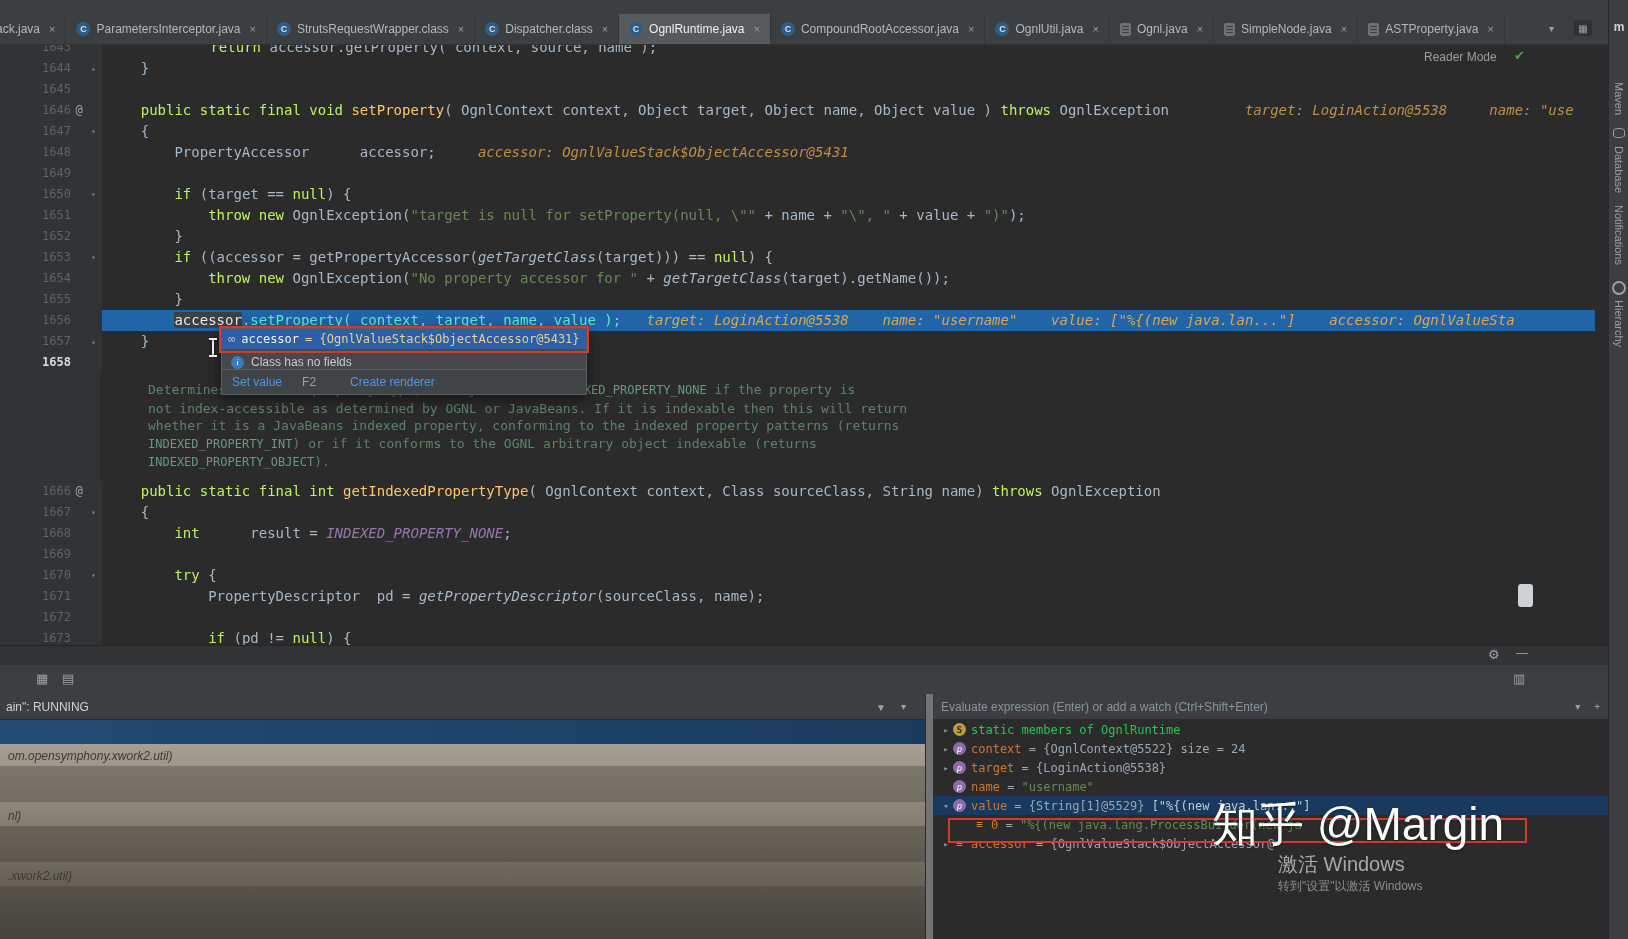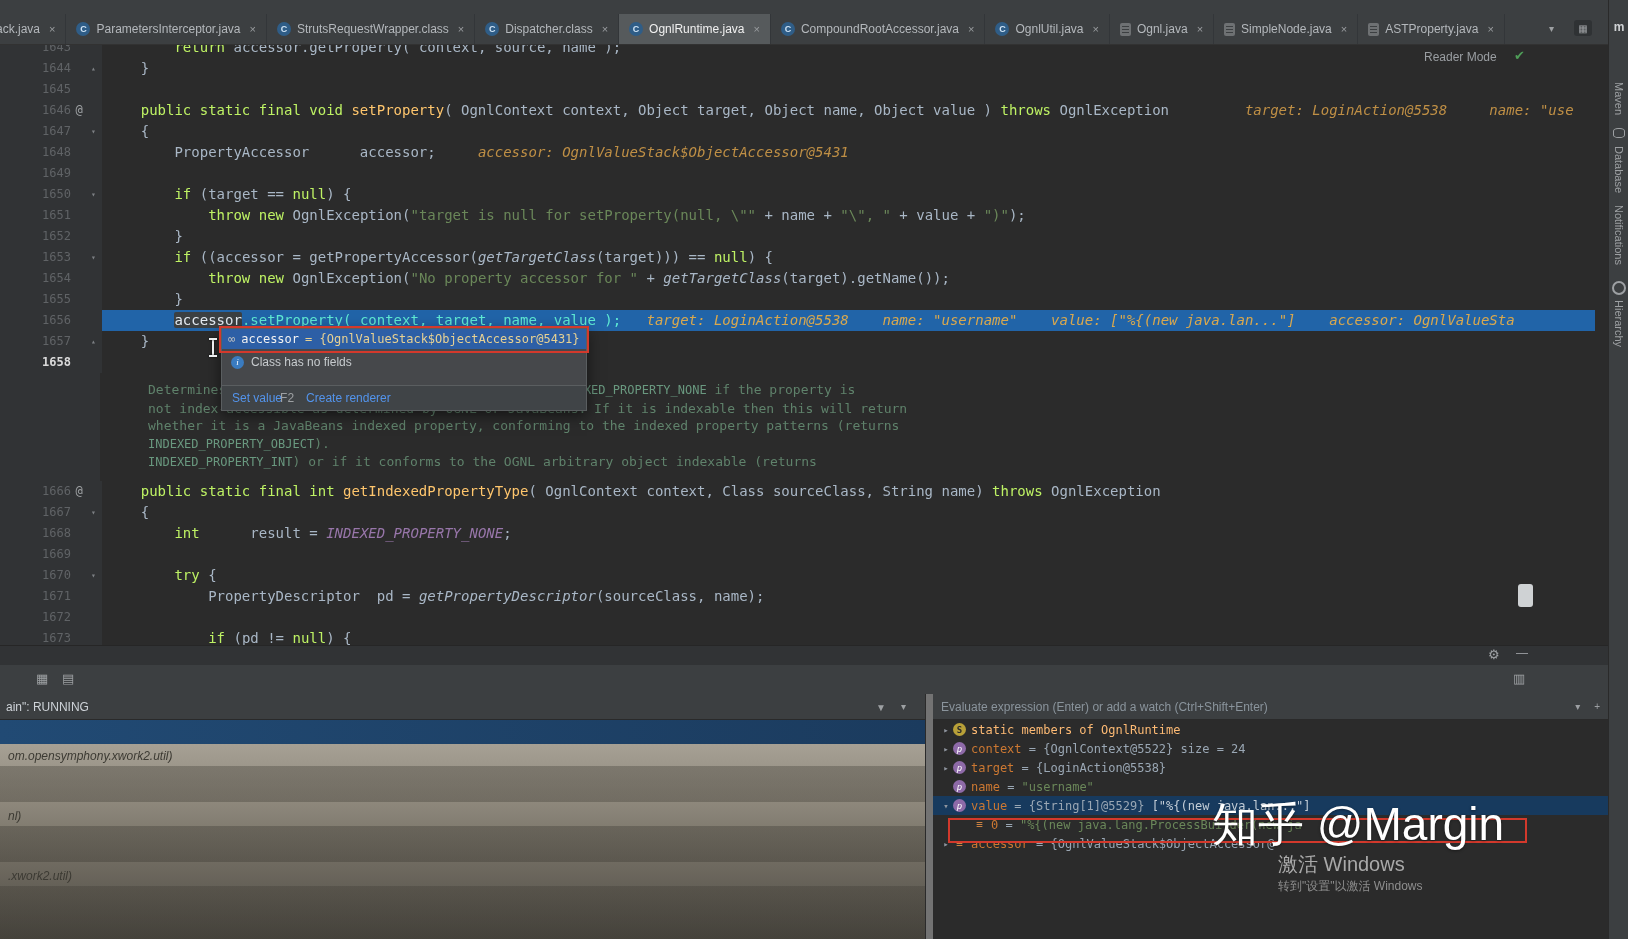--- a/index.html
+++ b/index.html
@@ -23,21 +23,21 @@
   .icx{font-size:10px;color:#9da0a3;}
   .sqbtn{width:18px;height:16px;background:#2f3234;border-radius:3px;color:#9da0a3;font-size:10px;
          display:flex;align-items:center;justify-content:center;}
 
   
   .reader{position:absolute;left:1424px;top:50px;color:#9a9ea2;font-size:12px;z-index:6;}
   .inspect-ok{position:absolute;left:1514px;top:48px;color:#4f9e58;font-size:13px;z-index:6;}
   .editor{position:absolute;left:0;top:45px;width:1595px;height:600px;overflow:hidden;
           font-family:"DejaVu Sans Mono",monospace;font-size:14px;background:#2b2b2b;}
   .code-row{display:flex;height:21px;line-height:21px;}
-  .row-clip{margin-top:-8px;}
+  .row-clip{margin-top:-8px;gap:36px;}
   .gutter{flex:0 0 100px;background:#313335;color:#606366;display:flex;align-items:center;
           justify-content:flex-end;padding-right:2px;font-size:12px;}
   .ln{display:block;width:44px;text-align:right;}
   .ln.caret{color:#dadada;font-weight:bold;}
   .at{width:16px;text-align:center;color:#9da0a3;font-size:12px;}
   .fold{width:13px;text-align:center;color:#7d8084;font-size:8px;}
   .code{flex:1;padding-left:5px;white-space:pre;overflow:hidden;}
   .row-exec .code{background:#2164a8;}
   .tk-k{color:#bef264;}
   .tk-d{color:#a9b7c6;}
@@ -65,22 +65,22 @@
   .popup-header{height:20px;background:#2d5fa6;display:flex;align-items:center;gap:6px;
                 padding:0 6px;color:#ececec;white-space:nowrap;overflow:hidden;}
   .inf-ic{color:#b9bdc1;font-size:12px;}
   .ph-name{color:#f2f2f2;}
   .ph-val{color:#e7d193;}
   .popup-info{display:flex;gap:7px;align-items:center;padding:6px 9px 0 9px;color:#c7cbce;
               font-family:"Liberation Sans",sans-serif;font-size:12px;}
   .info-ic{width:13px;height:13px;border-radius:7px;background:#3a7bbf;color:#fff;font-size:9px;
            font-style:italic;display:flex;align-items:center;justify-content:center;
            font-family:"Liberation Serif",serif;flex:0 0 13px;}
-  .popup-footer{margin-top:16px;border-top:1px solid #5a5e60;background:#404447;
-                padding:5px 10px;display:flex;align-items:center;gap:12px;
+  .popup-footer{border-top:1px solid #5a5e60;background:#404447;
+                padding:5px 10px;display:flex;align-items:center;gap:34px;
                 font-family:"Liberation Sans",sans-serif;font-size:12px;}
   .link{color:#5394ec;}
   .key{color:#9da0a3;margin-left:-14px;}
   .ann{position:absolute;border:2px solid #d3392c;z-index:25;pointer-events:none;}
   .ann1{left:219px;top:326px;width:366px;height:23px;}
   .ann2{left:948px;top:818px;width:575px;height:21px;z-index:40;}
 
   .mouse-ibeam{position:absolute;left:208px;top:338px;width:11px;height:19px;z-index:60;}
   .mouse-ibeam div{background:#eceff1;box-shadow:0 0 2px rgba(0,0,0,.9);position:absolute;}
   .mouse-ibeam .vert{left:4px;top:2px;width:2px;height:15px;}
@@ -128,21 +128,21 @@
   .watch-row{height:19px;display:flex;align-items:center;font-size:12px;white-space:pre;
              font-family:"DejaVu Sans Mono",monospace;color:#9aa7b4;}
   .watch-row.selected{background:#173a5e;}
   .wchev{width:14px;text-align:center;color:#9096a0;font-size:9px;flex:0 0 14px;}
   .ic-p{width:13px;height:13px;border-radius:7px;background:#8e6aa8;color:#fff;font-size:9px;
         font-style:italic;display:flex;align-items:center;justify-content:center;margin-right:5px;flex:0 0 13px;}
   .ic-s{width:13px;height:13px;border-radius:7px;background:#b8a038;color:#2b2b2b;font-size:9px;
         font-weight:bold;display:flex;align-items:center;justify-content:center;margin-right:5px;flex:0 0 13px;}
   .ic-list{width:13px;text-align:center;color:#cc8242;font-size:11px;margin-right:5px;flex:0 0 13px;}
   .wname{color:#cc7832;}
-  .wplain{color:#fdba74;}
+  .wplain{color:#22c55e;}
   .val{color:#9aa7b4;}
   .vstr{color:#6a8759;}
   .vwhite{color:#c3cdd7;}
 
   
   .wm-brand{position:absolute;left:1212px;top:794px;color:#ffffff;font-size:46px;z-index:50;
             white-space:nowrap;text-shadow:0 1px 3px rgba(0,0,0,.4);}
   .wm-act{position:absolute;left:1278px;top:851px;font-size:20px;color:#a9a9a9;z-index:50;}
   .wm-sub{position:absolute;left:1278px;top:878px;font-size:12px;color:#8f8f8f;z-index:50;}
 
@@ -355,22 +355,22 @@
             <span class="fold"></span>
           </div>
           <div class="code"></div>
         </div>
         <div class="docblock">
           <div class="gutter-fill"></div>
           <div class="doc-content">
             <div class="docline"><span class="tk-doc">Determines the index property type, if any. Returns </span><span class="tk-dc">INDEXED_PROPERTY_NONE</span><span class="tk-doc"> if the property is</span></div>
             <div class="docline"><span class="tk-doc">not index-accessible as determined by OGNL or JavaBeans. If it is indexable then this will return</span></div>
             <div class="docline"><span class="tk-doc">whether it is a JavaBeans indexed property, conforming to the indexed property patterns (returns</span></div>
+            <div class="docline"><span class="tk-dc">INDEXED_PROPERTY_INT</span><span class="tk-doc">) or if it conforms to the OGNL arbitrary object indexable (returns</span></div>
             <div class="docline"><span class="tk-dc">INDEXED_PROPERTY_OBJECT</span><span class="tk-doc">).</span></div>
-            <div class="docline"><span class="tk-dc">INDEXED_PROPERTY_INT</span><span class="tk-doc">) or if it conforms to the OGNL arbitrary object indexable (returns</span></div>
           </div>
         </div>
         <div class="code-row">
           <div class="gutter">
             <span class="ln">1666</span>
             <span class="at">@</span>
             <span class="fold"></span>
           </div>
           <div class="code"><span class="tk-d">    </span><span class="tk-k">public static final int </span><span class="tk-m">getIndexedPropertyType</span><span class="tk-d">( OgnlContext context, Class sourceClass, String name) </span><span class="tk-k">throws </span><span class="tk-d">OgnlException</span></div>
         </div>

